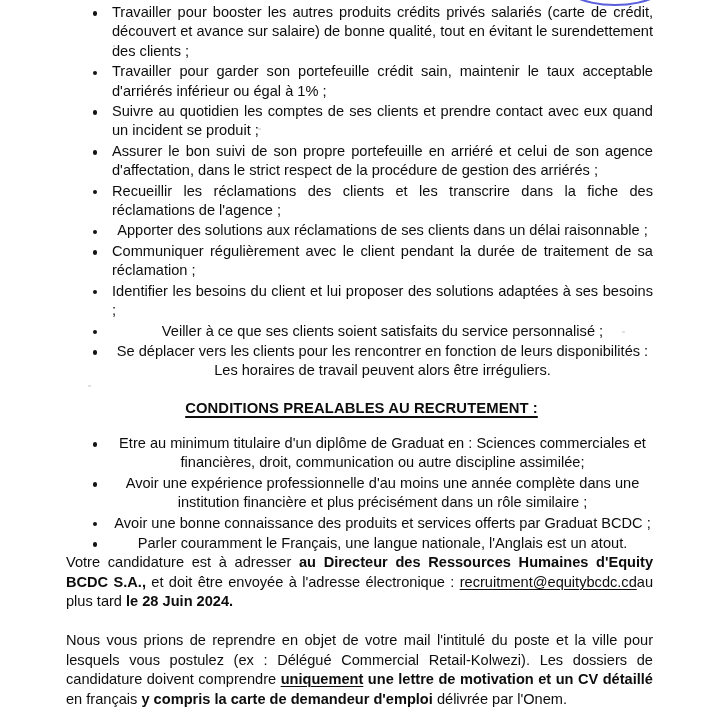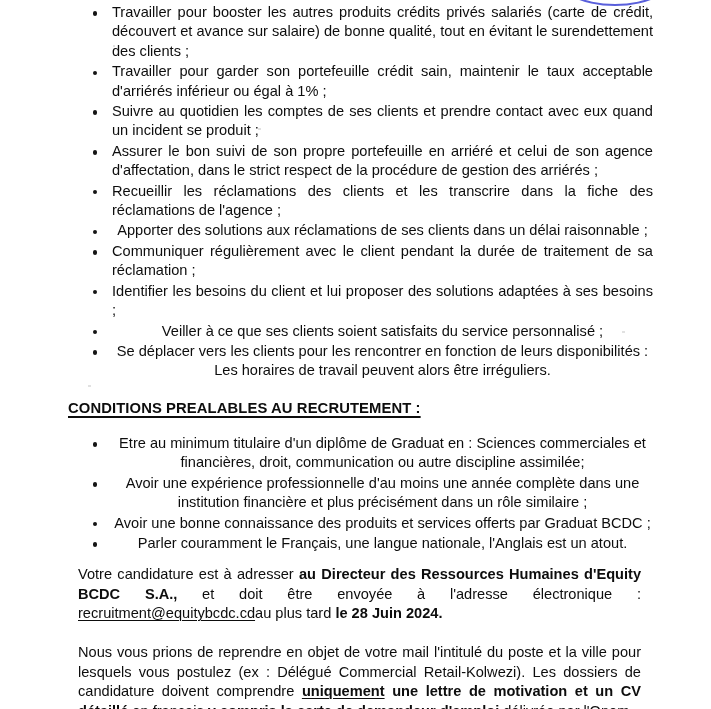--- a/index.html
+++ b/index.html
@@ -80,24 +80,25 @@
 
   h2.section-head {
     margin: 0;
     font-size: 14.8px;
     line-height: 19px;
     font-weight: bold;
     letter-spacing: .1px;
     text-decoration: underline;
     text-underline-offset: 2.5px;
     text-decoration-thickness: 1.6px;
+    text-align: center;
   }
 
   p.para {
-    margin: 12px;
+    margin: 0;
     font-size: 14.6px;
     line-height: 19.6px;
     text-align: justify;
   }
 
   b { font-weight: bold; }
   .u { text-decoration: underline; text-underline-offset: 2px; text-decoration-thickness: 1.3px; }
   a.maillink {
     color: inherit;
     text-decoration: underline;

